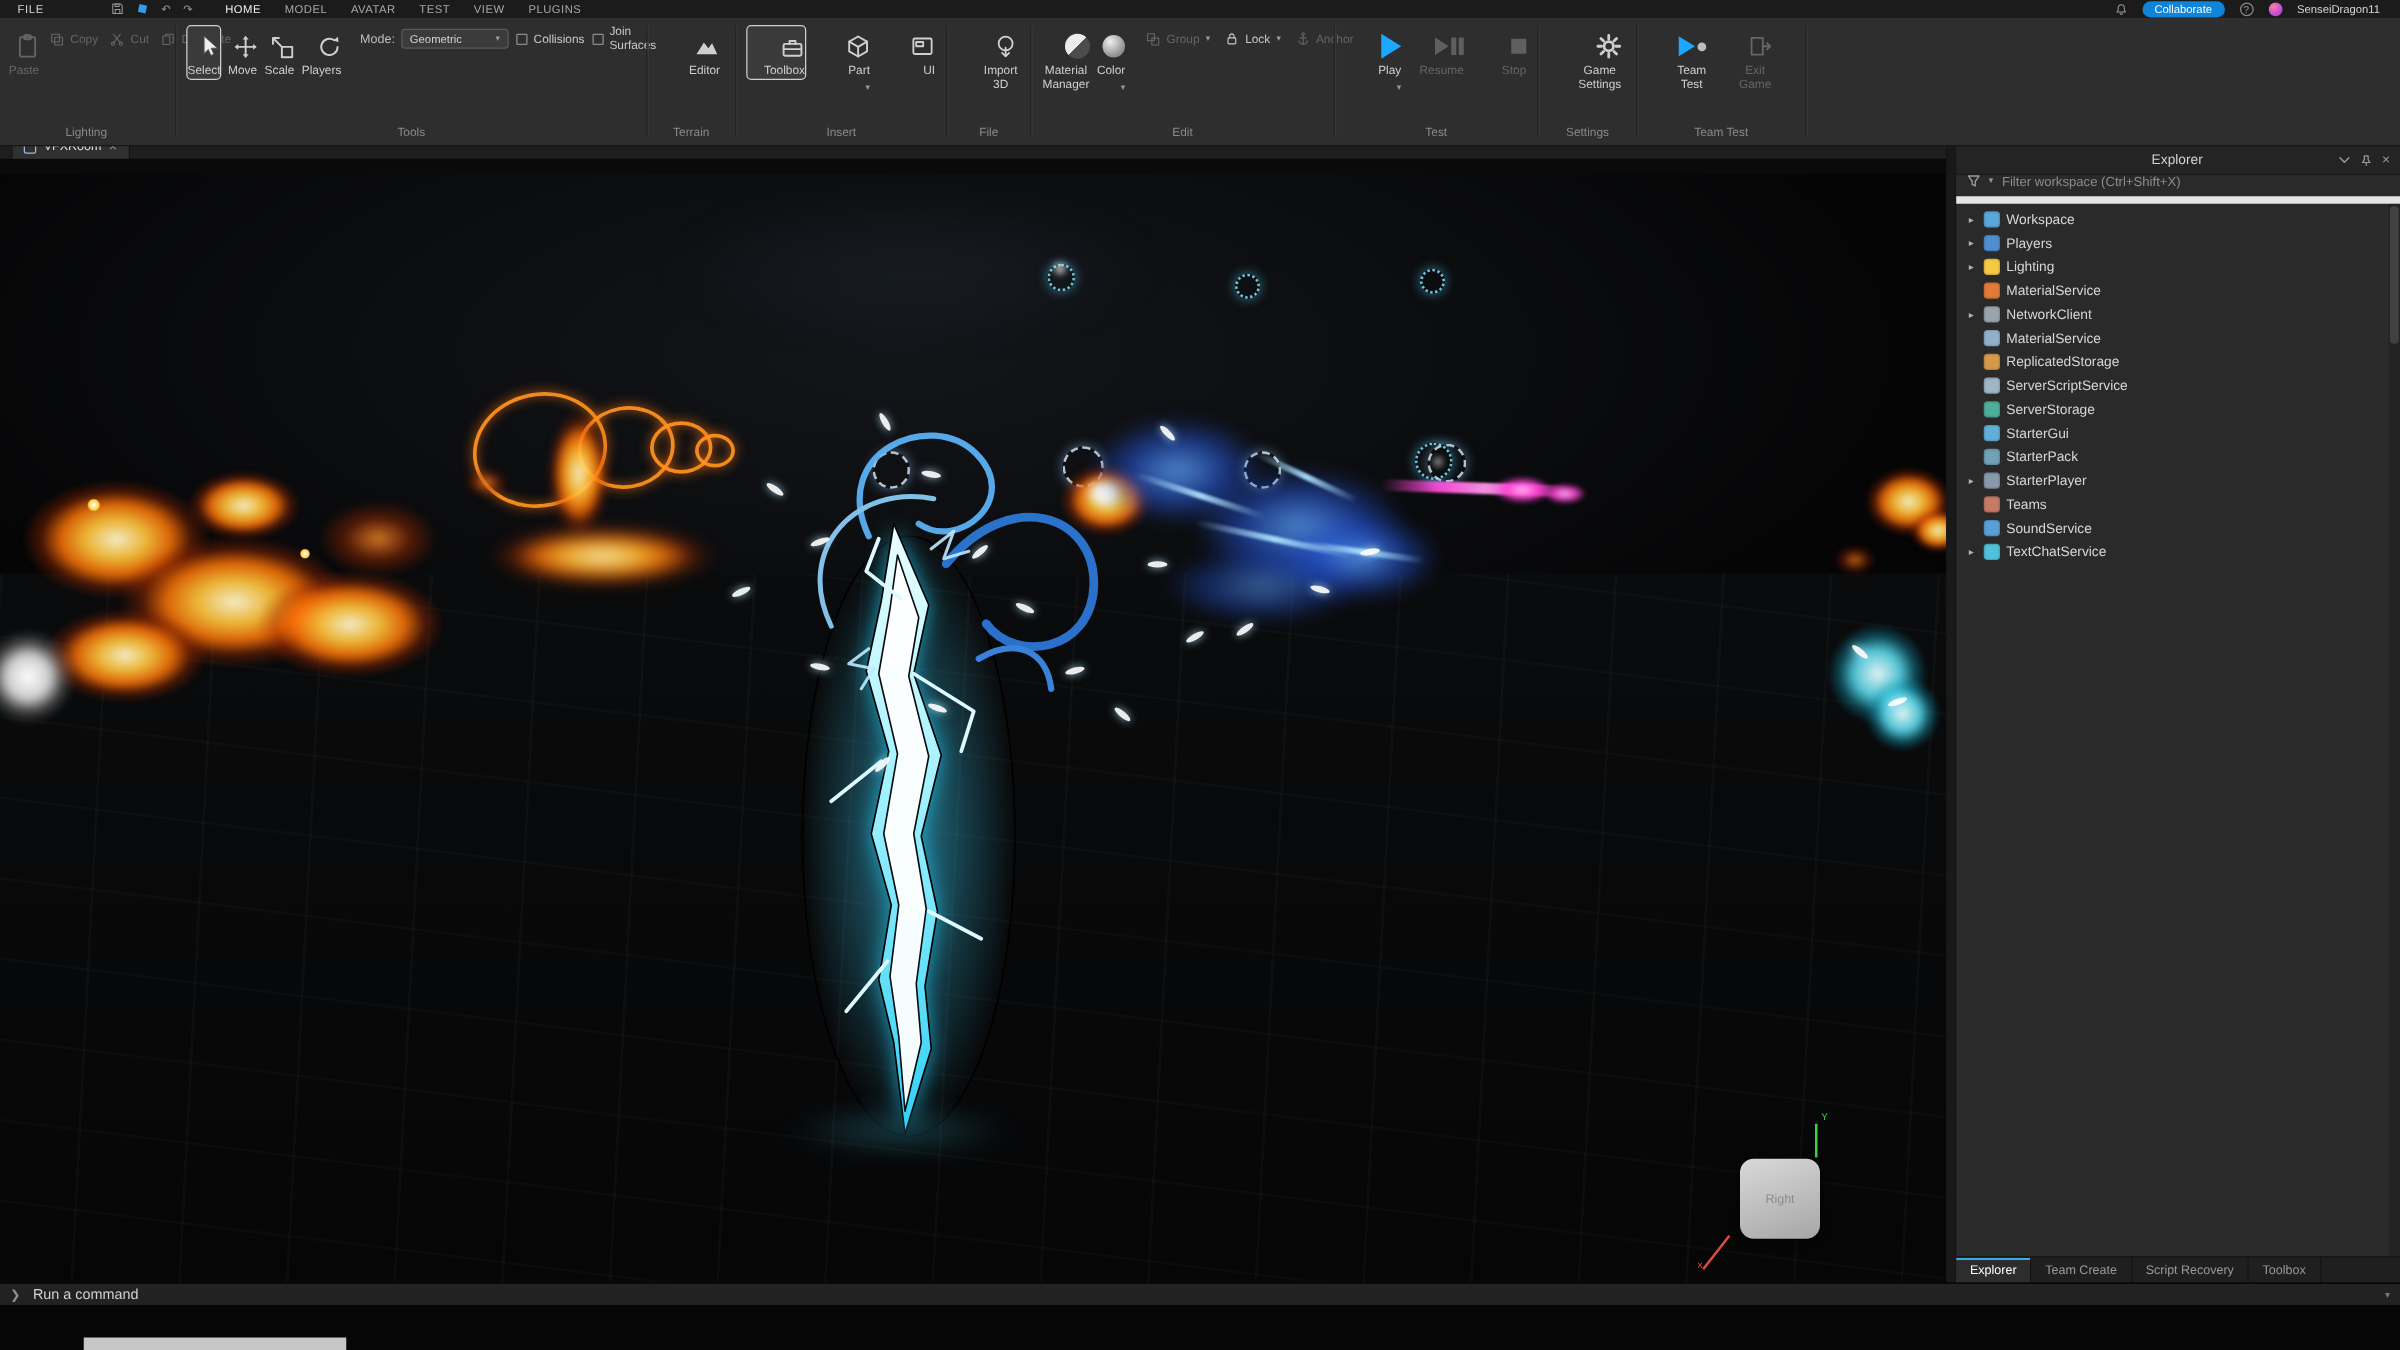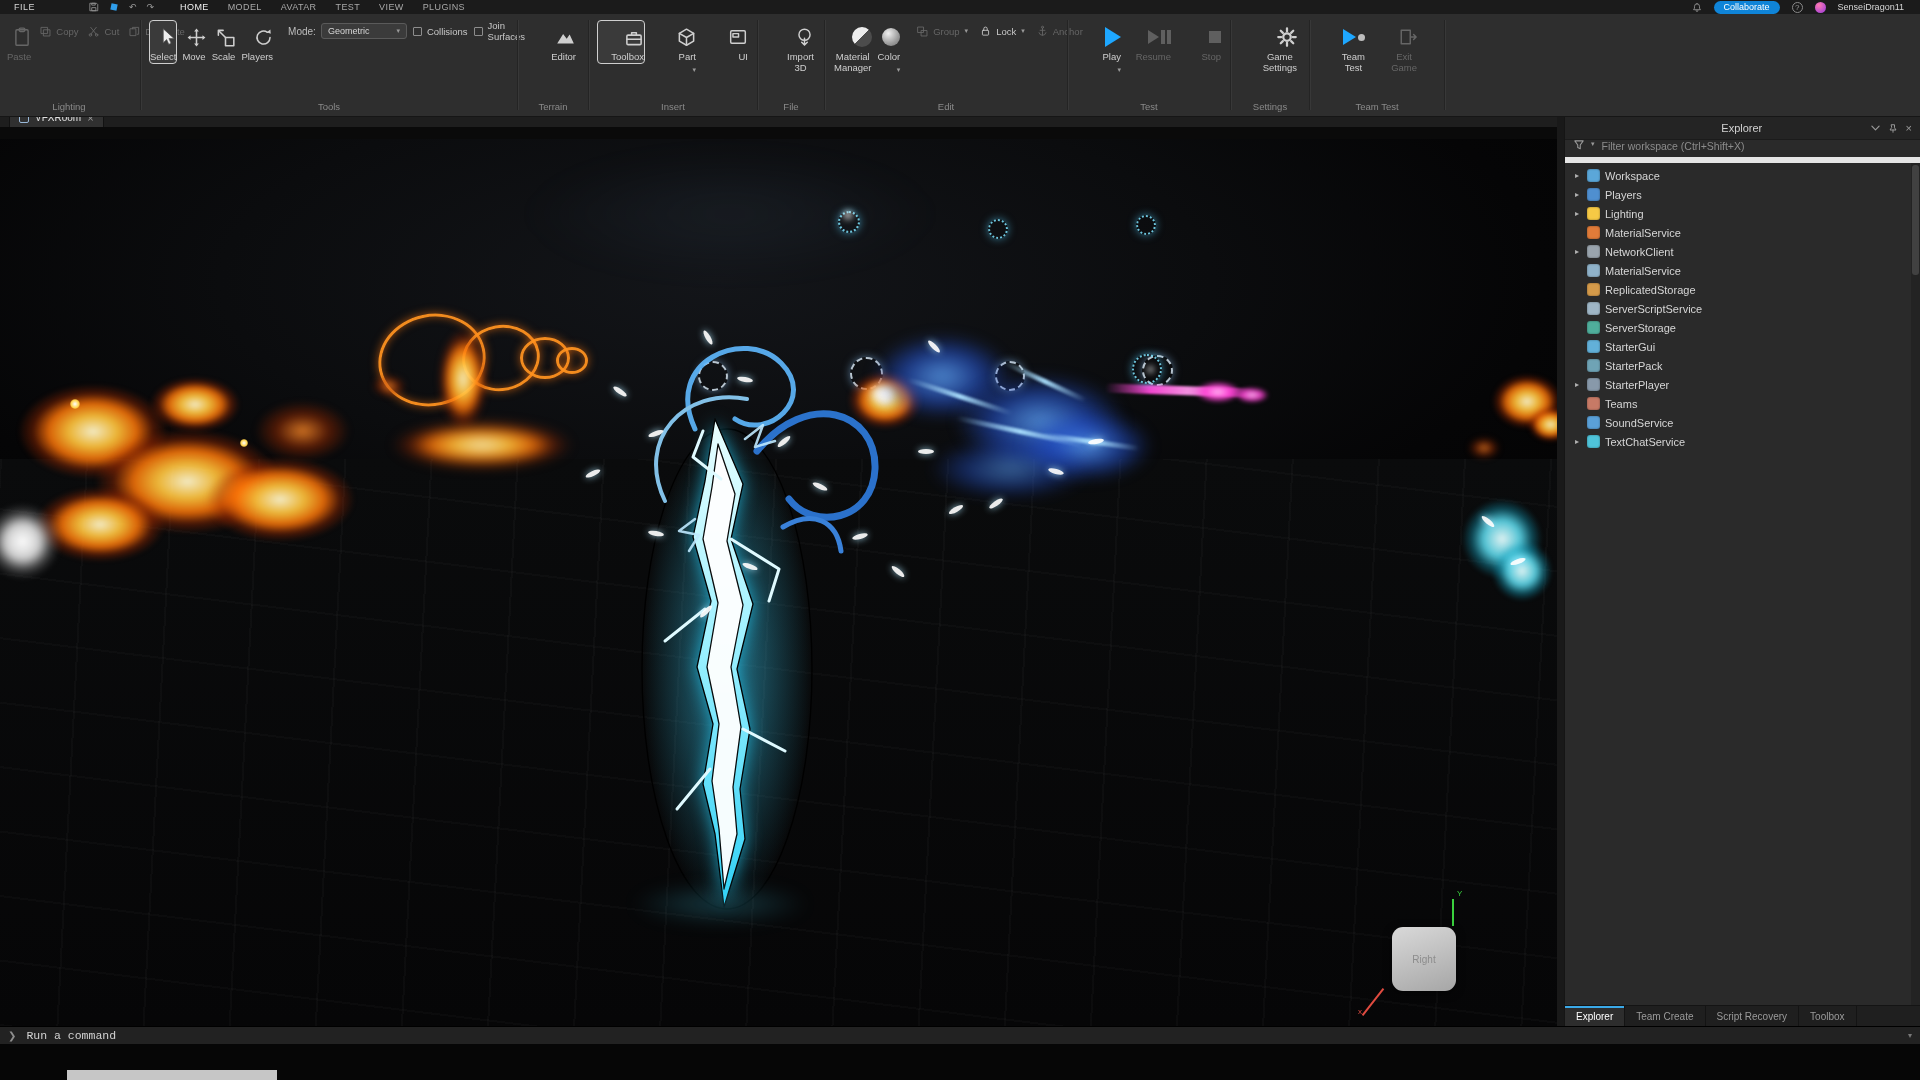--- a/index.html
+++ b/index.html
@@ -116,21 +116,21 @@
   .xscroll{position:absolute;right:0;top:0;width:9px;height:100%;background:#232323}
   .xthumb{position:absolute;right:1px;top:2px;width:7px;height:110px;background:#414141;border-radius:3px}
   .xtabs{height:21px;background:#1f1f1f;display:flex;align-items:stretch;border-top:1px solid #141414}
   .xtab{display:flex;align-items:center;padding:0 11px;font-size:10px;color:#9a9a9a;border-right:1px solid #141414}
   .xtab.active{background:#2d2d2d;color:#fff;box-shadow:inset 0 2px 0 #3aa9e8}
 
   
   .cmdbar{position:absolute;left:0;top:1026px;width:1920px;height:18px;background:#222;
     border-top:1px solid #000;display:flex;align-items:center;z-index:30}
   .cmdicon{color:#8f8f8f;font-size:10px;padding:0 10px 0 8px}
-  .cmdtext{font-family:Liberation Mono, monospace;font-size:11.5px;color:#d2d2d2}
+  .cmdtext{font-family:Liberation Sans, sans-serif;font-size:11.5px;color:#d2d2d2}
   .cmdend{margin-left:auto;color:#777;font-size:8px;padding-right:8px}
   .bottomstrip{position:absolute;left:0;top:1044px;width:1920px;height:36px;background:#060606;z-index:30}
   .taskfrag{position:absolute;left:67px;top:26px;width:210px;height:10px;background:#c6c6c6}
 
   .splitter{position:absolute;left:1557px;top:117px;width:7px;height:909px;background:#191919;z-index:19}
 </style>
 </head>
 <body>
 
 <div class="titlebar">

